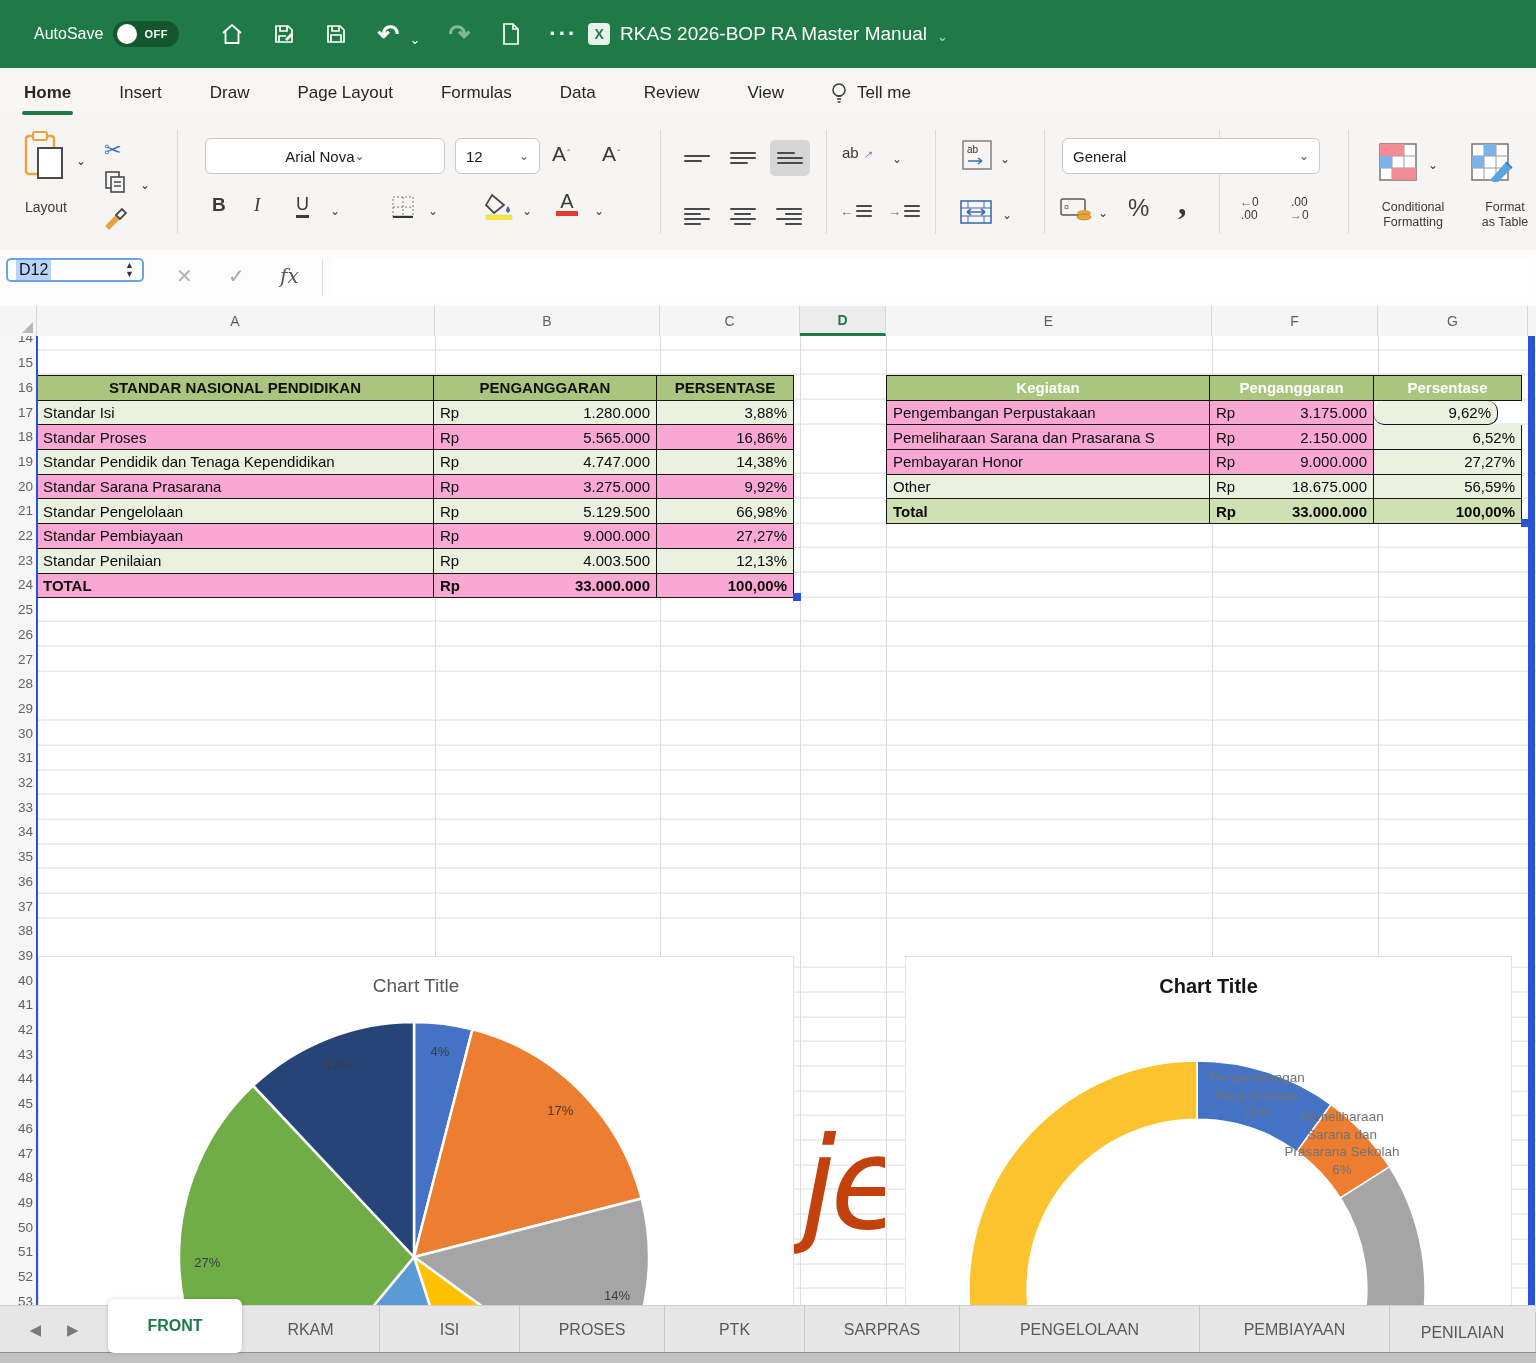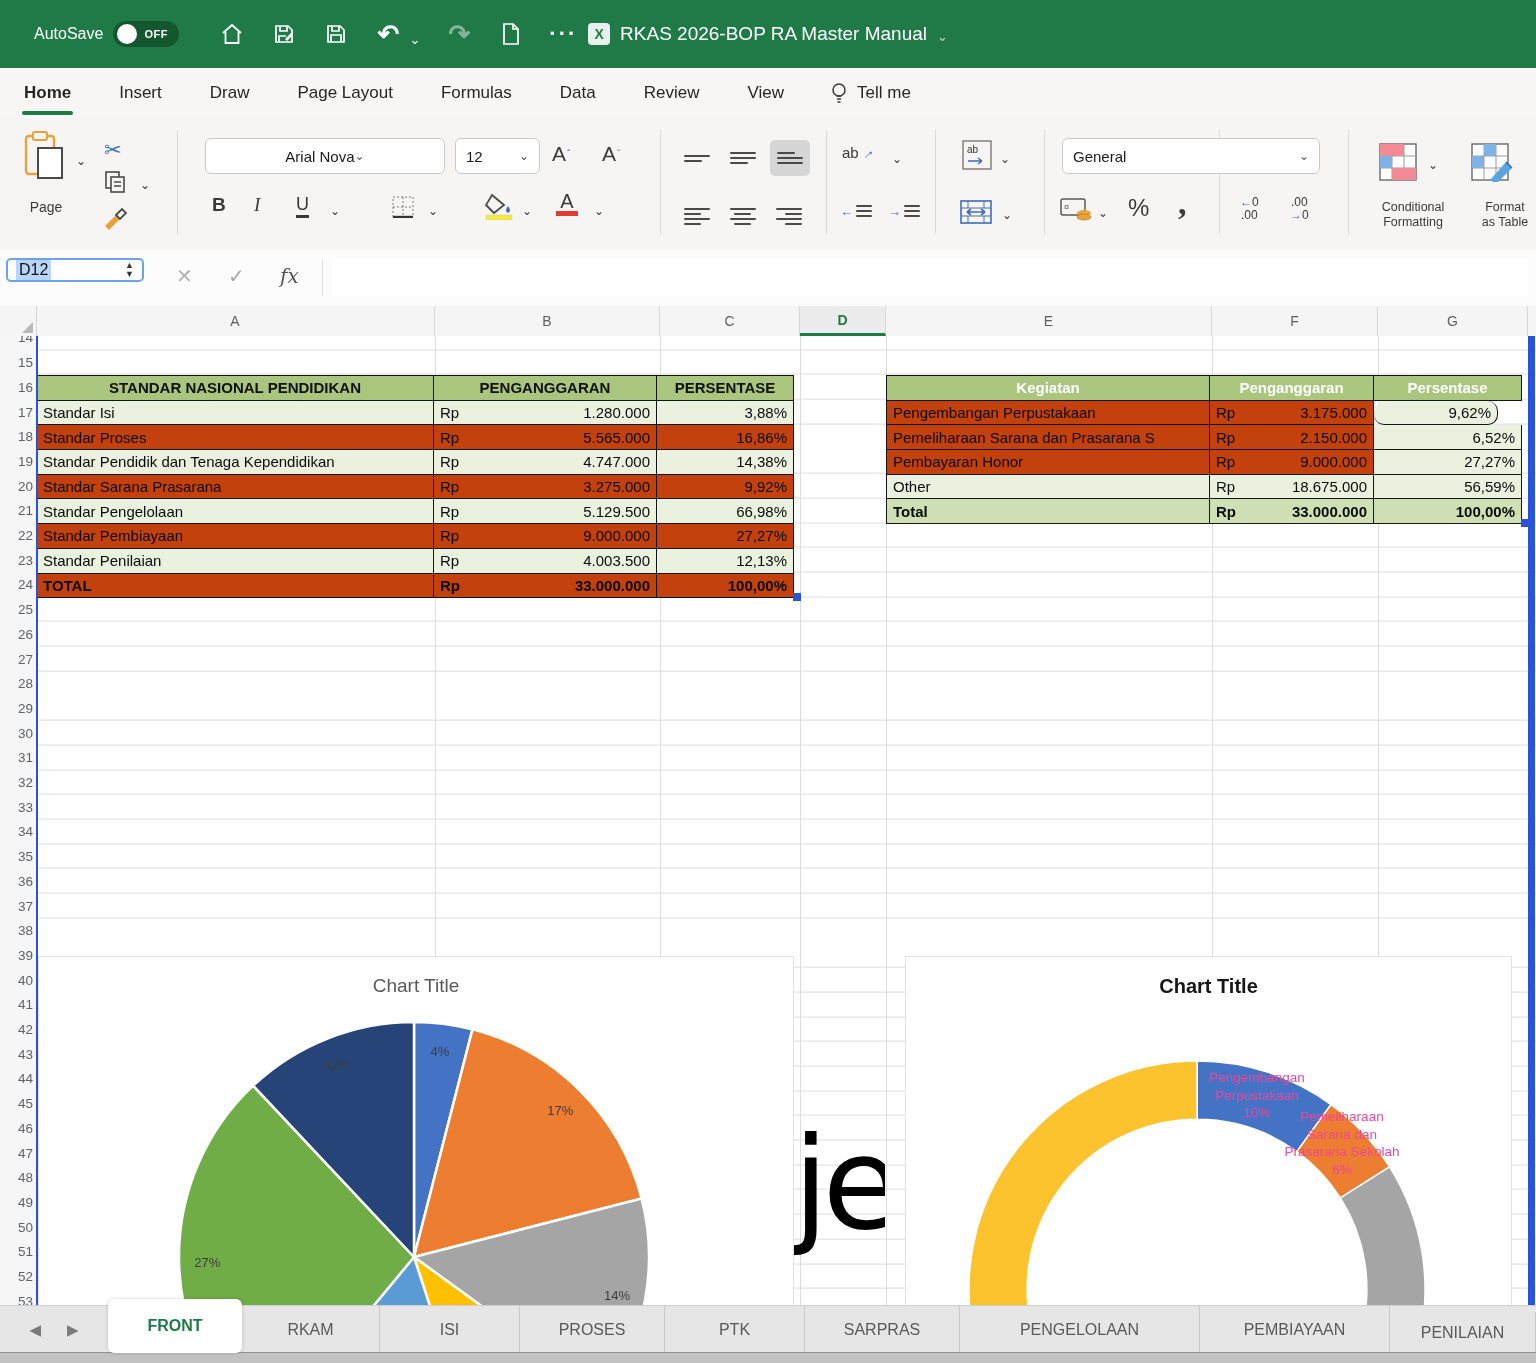--- a/index.html
+++ b/index.html
@@ -73,46 +73,46 @@
   
   .grid{position:absolute;left:0;top:336px;width:1536px;height:969px;overflow:hidden;background:#fff;}
   .grid-bg{position:absolute;left:36px;top:0;right:0;bottom:0;
            background:repeating-linear-gradient(to bottom,transparent 0 23.7px,#dcdcdc 23.7px 24.7px);
            background-position:0 -10.4px;}
   .vline{position:absolute;top:0;bottom:0;width:1px;background:#dcdcdc;}
   .gutter{position:absolute;left:0;top:0;bottom:0;width:36px;background:#f6f6f6;border-right:1px solid #cfcfcf;}
   .rownum{position:absolute;left:0;width:33px;text-align:right;font-size:13.5px;color:#5f6368;
           display:flex;align-items:center;justify-content:flex-end;padding-right:3px;height:24.7px;}
   .watermark{position:absolute;left:793px;top:795px;width:92px;height:160px;overflow:hidden;z-index:1;}
-  .watermark span{font-size:128px;line-height:1.05;color:#000000;letter-spacing:-6px;
-          font-family:"DejaVu Sans",sans-serif;display:block;margin:-14px 0 0 0px;font-weight:500;}
+  .watermark span{font-size:128px;line-height:1.05;color:#c2410c;letter-spacing:-6px;
+          font-family:"DejaVu Sans",sans-serif;display:block;margin:-14px 0 0 8px;font-weight:500;font-style:italic;}
   
   .tbl{position:absolute;z-index:2;border-top:1.5px solid #141414;border-left:1.5px solid #141414;
        font-size:15px;color:#0b0b0b;}
   .tr{display:flex;height:24.7px;box-sizing:border-box;}
   .tc{border-right:1.5px solid #141414;border-bottom:1.5px solid #141414;box-sizing:border-box;
-      display:flex;align-items:center;overflow:hidden;white-space:nowrap;padding:0 6px;background:#c2410c;}
+      display:flex;align-items:center;overflow:hidden;white-space:nowrap;padding:0 6px;background:#f9a8d4;}
   .tc.center{justify-content:center;font-weight:bold;}
   .tc.right{justify-content:flex-end;}
   .tc.money{justify-content:space-between;}
   .hdr-dark{background:#a9c57e;color:#101010;}
   .hdr-light{background:#a9c57e;color:#ffffff;}
   .shade{background:#eaf1df;}
   .totrow-k{background:#cfe0b4;}
   .bold{font-weight:bold;}
   .handle{position:absolute;width:8px;height:8px;background:#2a53d9;z-index:4;}
   .pagebreak{position:absolute;background:#2a53d9;z-index:3;}
   
   .chart{position:absolute;top:620px;height:684px;background:#fff;border:1px solid #e2e2e2;
          box-sizing:border-box;z-index:2;}
   .chart-title{position:absolute;left:0;right:0;top:18px;text-align:center;font-size:19px;color:#595959;}
   .chart-title.b{font-weight:bold;color:#161616;font-size:20px;}
   .chart svg{position:absolute;left:0;top:0;}
   .dlabel{position:absolute;transform:translate(-50%,-50%);text-align:center;white-space:pre-line;
-          font-size:13.5px;line-height:1.3;color:#ec4899;z-index:2;width:180px;}
+          font-size:13.5px;line-height:1.3;color:#737373;z-index:2;width:180px;}
   
   .sheetbar{position:absolute;left:0;top:1305px;width:1536px;height:47px;background:#e6e6e6;
             border-top:1px solid #cfcfcf;display:flex;align-items:stretch;}
   .navarrows{width:108px;display:flex;align-items:center;justify-content:center;gap:26px;color:#7a7a7a;
             font-size:15px;}
   .stab{display:flex;align-items:center;justify-content:center;font-size:16px;color:#595959;
         border-right:1px solid #c9c9c9;box-sizing:border-box;}
   .stab.active{background:#fff;color:#1f7a47;font-weight:bold;border-right:none;border-radius:6px;
         margin-top:-7px;box-shadow:0 0 4px rgba(0,0,0,.18);z-index:2;}
   .bottomstrip{position:absolute;left:0;top:1352px;width:1536px;height:11px;background:#c2c2c2;
@@ -193,21 +193,21 @@
   <span class="vsep" style="left:1348px;"></span>
 
   <span class="rbtn" style="left:22px;top:12px;">
     <svg width="46" height="58" viewBox="0 0 46 58" fill="none">
         <rect x="4" y="6" width="28" height="38" rx="3" stroke="#e8a33d" stroke-width="2.4"></rect>
         <rect x="11" y="2" width="14" height="8" rx="2" fill="#f6f5f3" stroke="#e8a33d" stroke-width="2"></rect>
         <rect x="16" y="18" width="24" height="30" fill="#fff" stroke="#4a4a4a" stroke-width="2"></rect>
       </svg>
   </span>
   <span class="rbtn chev" style="left:76px;top:36px;">⌄</span>
-  <span class="rlabel" style="left:14px;top:82px;width:64px;font-size:14px;">Page</span>
+  <span class="rlabel" style="left:14px;top:82px;width:64px;font-size:14px;">Layout</span>
   <span class="rbtn" style="left:104px;top:20px;font-size:21px;color:#3e6db5;">✂</span>
   <span class="rbtn" style="left:104px;top:52px;">
     <svg width="22" height="24" viewBox="0 0 22 24" fill="none" stroke="#4a4a4a" stroke-width="1.6">
         <rect x="2" y="2" width="13" height="16"></rect>
         <rect x="7" y="7" width="13" height="15" fill="#f6f5f3"></rect>
         <path d="M10 12 H17 M10 16 H17"></path>
       </svg>
   </span>
   <span class="rbtn chev" style="left:140px;top:60px;">⌄</span>
   <span class="rbtn" style="left:102px;top:88px;">

